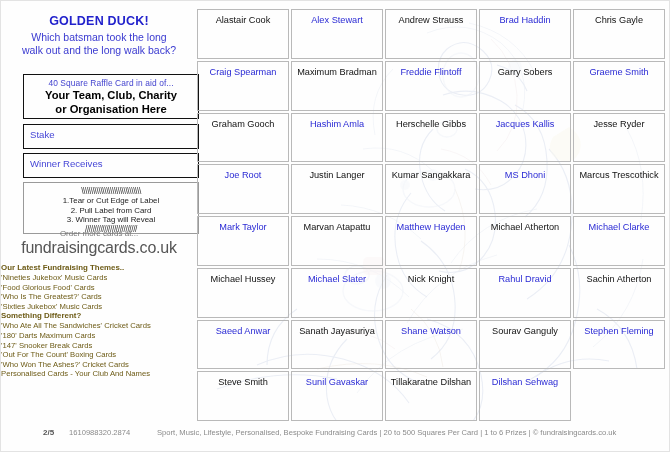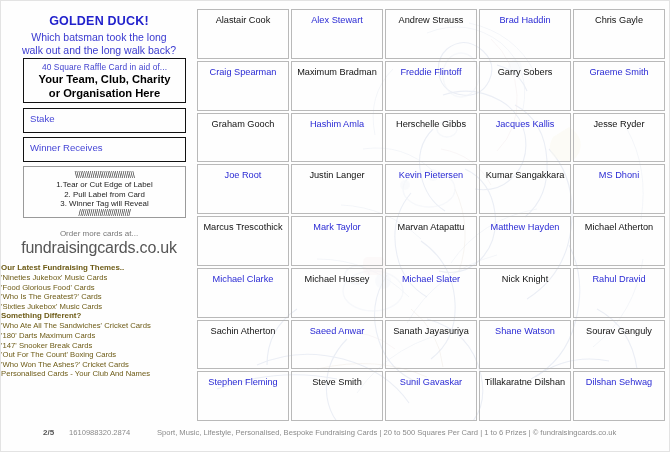--- a/index.html
+++ b/index.html
@@ -43,24 +43,25 @@
     text-align:center;
     color:#3a3ad0;
     font-size:10.5px;
     line-height:13px;
     margin-top:3px;
     padding:0 12px;
   }
 
   .box{
     position:absolute;
-    left:22px;width:163px;
+    left:22px;width:176px;
     border:1.6px solid #111;
     box-sizing:border-box;
     background:transparent;
+    margin-top:16px;
   }
   .box.thin{border:1px solid #9a9a9a;}
 
   .aidof{
     color:#4343cf;
     font-size:8.4px;
     text-align:center;
     padding-top:3px;
     letter-spacing:.1px;
   }
@@ -337,23 +338,20 @@
       </div>
       <div class="cell blk">
         <div class="nm">Jesse Ryder</div>
       </div>
       <div class="cell blu">
         <div class="nm">Joe Root</div>
       </div>
       <div class="cell blk">
         <div class="nm">Justin Langer</div>
       </div>
-      <div class="cell blu">
-        <div class="nm">Kevin Pietersen</div>
-      </div>
       <div class="cell blk">
         <div class="nm">Kumar Sangakkara</div>
       </div>
       <div class="cell blu">
         <div class="nm">MS Dhoni</div>
       </div>
       <div class="cell blk">
         <div class="nm">Marcus Trescothick</div>
       </div>
       <div class="cell blu">

